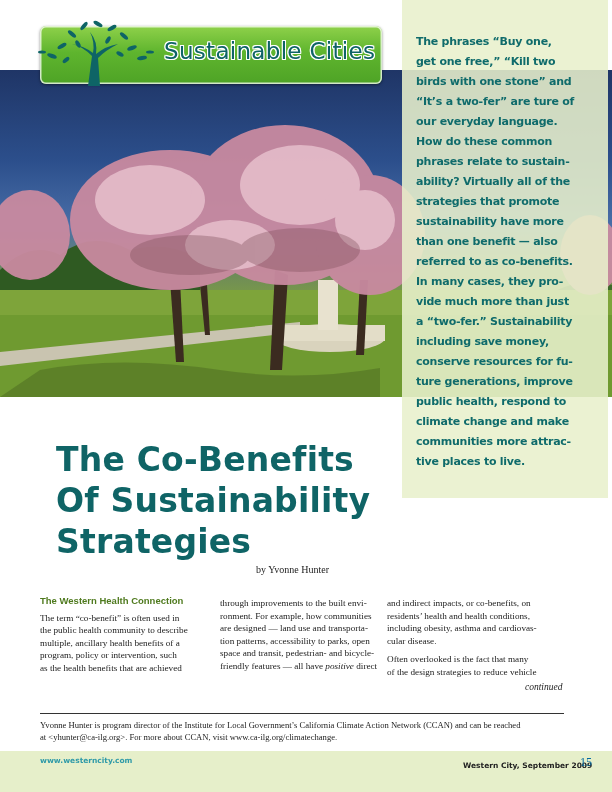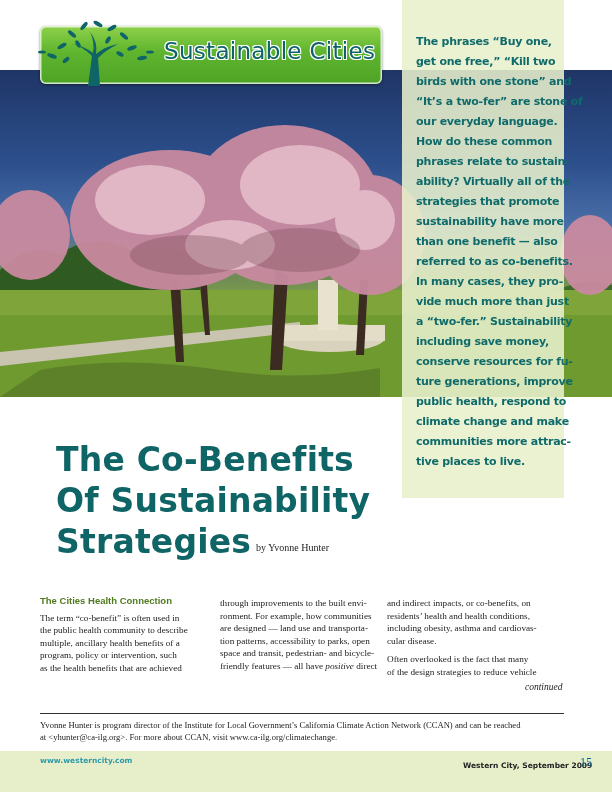--- a/index.html
+++ b/index.html
@@ -26,37 +26,38 @@
       position: absolute; left: 124px; top: 12px;
       font-family: "DejaVu Sans", sans-serif; font-size: 23px; font-weight: normal;
       color: #0e6466; letter-spacing: 0.3px;
       text-shadow: 1px 0 0 #fff, -1px 0 0 #fff, 0 1px 0 #fff, 0 -1px 0 #fff, 1px 1px 0 #fff, -1px -1px 0 #fff, 1px -1px 0 #fff, -1px 1px 0 #fff;
     }
     .banner-tree { position: absolute; left: -8px; top: -10px; }
     
     .sidebar {
       position: absolute; left: 402px; top: 0; width: 162px; height: 498px;
       background: rgba(232, 240, 204, 0.88);
+      padding-left: 44px;
     }
     .sidebar-text {
       position: absolute; left: 14px; top: 32px; width: 146px;
       font-family: "DejaVu Sans", sans-serif; font-weight: bold;
       font-size: 11px; line-height: 20px; color: #0f6b6b;
       letter-spacing: -0.25px;
     }
     .sidebar-text span { display: block; white-space: nowrap; }
     
     .headline {
       position: absolute; left: 40px; top: 423px;
       font-family: "DejaVu Sans", sans-serif; font-weight: bold;
       font-size: 33px; line-height: 41px; color: #0f6466; letter-spacing: 0.2px;
     }
     .headline span { display: block; white-space: nowrap; }
     .byline {
-      position: absolute; left: 256px; top: 542px;
+      position: absolute; left: 256px; top: 564px;
       font-size: 10px; color: #222; font-family: "Liberation Serif", serif;
     }
     
     .col { position: absolute; top: 595px; width: 165px; font-size: 9.2px; line-height: 12.6px; color: #222; }
     .col span.l { display: block; white-space: nowrap; }
     .col1 { left: 40px; }
     .col2 { left: 220px; top: 597px; }
     .col3 { left: 387px; top: 597px; }
     .section-head {
       font-family: "Liberation Sans", sans-serif; font-weight: bold;
@@ -161,21 +162,21 @@
     </svg>
   </span>
   <span class="banner-title">Sustainable Cities</span>
 </div>
 
 <div class="sidebar">
   <div class="sidebar-text">
     <span>The phrases “Buy one,</span>
     <span>get one free,” “Kill two</span>
     <span>birds with one stone” and</span>
-    <span>“It’s a two-fer” are stone of</span>
+    <span>“It’s a two-fer” are ture of</span>
     <span>our everyday language.</span>
     <span>How do these common</span>
     <span>phrases relate to sustain-</span>
     <span>ability? Virtually all of the</span>
     <span>strategies that promote</span>
     <span>sustainability have more</span>
     <span>than one benefit — also</span>
     <span>referred to as co-benefits.</span>
     <span>In many cases, they pro-</span>
     <span>vide much more than just</span>
@@ -191,21 +192,21 @@
 </div>
 
 <h1 class="headline" style="margin:16px;">
   <span>The Co-Benefits</span>
   <span>Of Sustainability</span>
   <span>Strategies</span>
 </h1>
 <div class="byline">by Yvonne Hunter</div>
 
 <div class="col col1">
-  <span class="section-head">The Cities Health Connection</span>
+  <span class="section-head">The Western Health Connection</span>
   <span class="l">The term “co-benefit” is often used in</span>
   <span class="l">the public health community to describe</span>
   <span class="l">multiple, ancillary health benefits of a</span>
   <span class="l">program, policy or intervention, such</span>
   <span class="l">as the health benefits that are achieved</span>
 </div>
 
 <div class="col col2">
   <span class="l">through improvements to the built envi-</span>
   <span class="l">ronment. For example, how communities</span>

